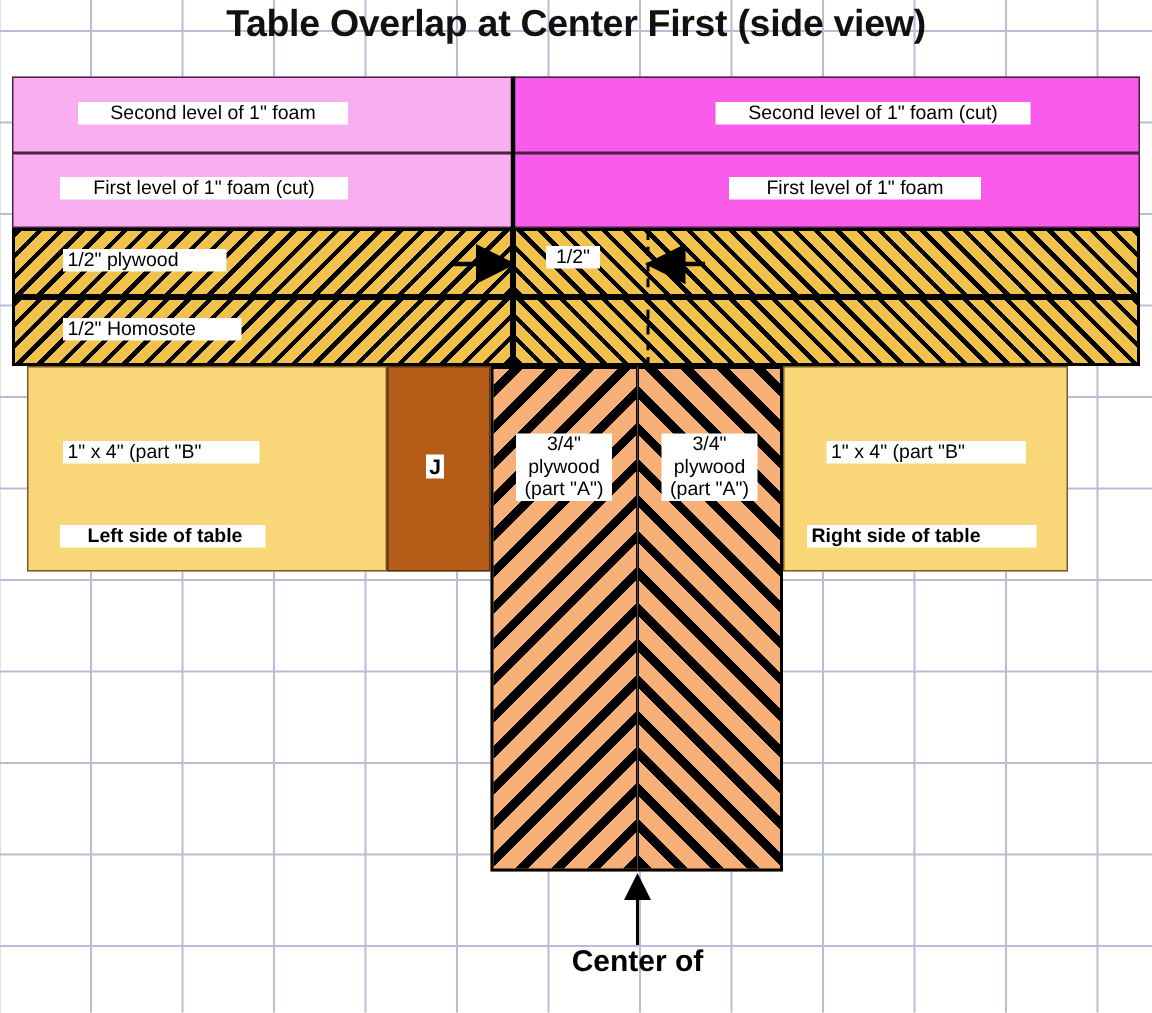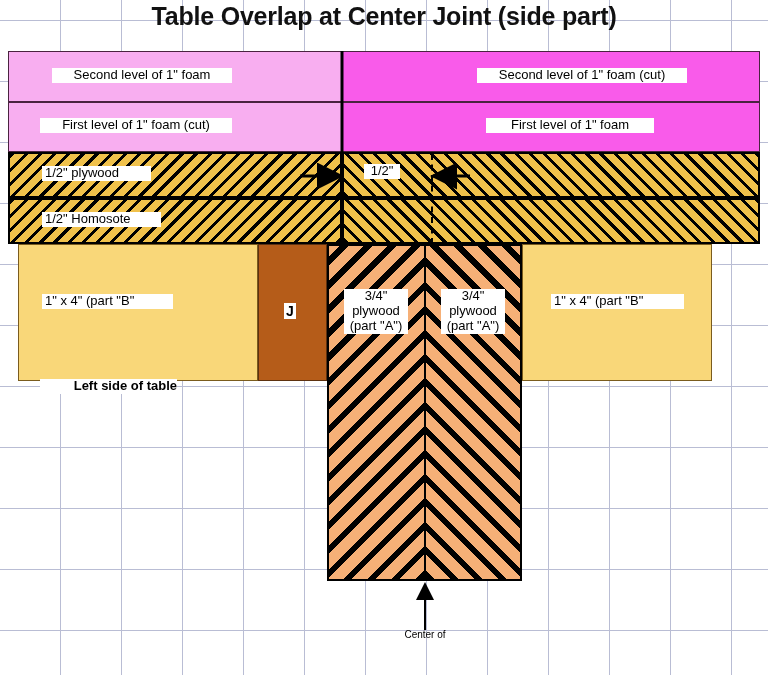--- a/index.html
+++ b/index.html
@@ -71,21 +71,21 @@
     position:absolute;
     border-left:2px dashed #000;
   }
   svg.ov{position:absolute;left:0;top:0;width:768px;height:675px;overflow:visible;}
 </style>
 </head>
 <body>
 
 <div id="stage">
 
-  <div id="title">Table Overlap at Center Joint (side part)</div>
+  <div id="title">Table Overlap at Center First (side view)</div>
 
   <div class="blk foam-l" style="left:8px;top:51px;width:334px;height:51px;"></div>
   <div class="blk foam-r" style="left:342px;top:51px;width:418px;height:51px;"></div>
 
   <div class="lbl" style="left:52px;top:68px;width:180px;font-size:13px;">Second level of 1" foam</div>
   <div class="lbl" style="left:477px;top:68px;width:210px;font-size:13px;">Second level of 1" foam (cut)</div>
 
   <div class="blk foam-l" style="left:8px;top:102px;width:334px;height:50px;"></div>
   <div class="blk foam-r" style="left:342px;top:102px;width:418px;height:50px;"></div>
 
@@ -100,27 +100,28 @@
 
   <div class="lbl" style="left:42px;top:166px;width:106px;font-size:13px;text-align:left;padding-left:3px;">1/2" plywood</div>
   <div class="lbl" style="left:42px;top:212px;width:116px;font-size:13px;text-align:left;padding-left:3px;">1/2" Homosote</div>
 
   <div class="lbl" style="left:364px;top:164px;width:36px;font-size:13px;">1/2"</div>
 
   <div class="dashline" style="left:431px;top:154px;height:90px;"></div>
 
   <div class="blk wood-y" style="left:18px;top:244px;width:240px;height:137px;"></div>
   <div class="lbl" style="left:42px;top:294px;width:128px;font-size:13px;text-align:left;padding-left:3px;">1" x 4" (part "B"</div>
-  <div class="lbl" style="left:40px;top:350px;width:134px;font-size:13px;font-weight:bold;text-align:right;padding-left:3px;margin-top:29px;">Left side of table</div>
+  <div class="lbl" style="left:40px;top:350px;width:134px;font-size:13px;font-weight:bold;text-align:center;padding-left:3px;">Left side of table</div>
 
   <div class="blk wood-br" style="left:258px;top:244px;width:69px;height:137px;"></div>
   <div class="lbl" style="left:284px;top:303px;width:12px;font-size:14px;font-weight:bold;">J</div>
 
   <div class="blk wood-y" style="left:522px;top:244px;width:190px;height:137px;"></div>
   <div class="lbl" style="left:551px;top:294px;width:130px;font-size:13px;text-align:left;padding-left:3px;">1" x 4" (part "B"</div>
+  <div class="lbl" style="left:538px;top:350px;width:150px;font-size:13px;font-weight:bold;text-align:left;padding-left:3px;">Right side of table</div>
 
   <div class="blk p-left" style="left:327px;top:244px;width:98px;height:337px;border:2px solid #000;border-right:1px solid #000;"></div>
   <div class="blk p-right" style="left:425px;top:244px;width:97px;height:337px;border:2px solid #000;border-left:1px solid #000;"></div>
 
   <div class="lbl" style="left:344px;top:289px;width:64px;font-size:13px;">
     <span>3/4"</span><br>
     <span>plywood</span><br>
     <span>(part "A")</span>
   </div>
 
@@ -142,17 +143,17 @@
     <line x1="8" y1="198" x2="342" y2="198" stroke="#000" stroke-width="2.5"></line>
     <line x1="342" y1="198" x2="760" y2="198" stroke="#000" stroke-width="2.5"></line>
 
     <line x1="300" y1="176" x2="341" y2="176" stroke="#000" stroke-width="3" marker-end="url(#ah)"></line>
 
     <line x1="470" y1="176" x2="433" y2="176" stroke="#000" stroke-width="3" marker-end="url(#ah)"></line>
 
     <line x1="425" y1="630" x2="425" y2="584" stroke="#000" stroke-width="2" marker-end="url(#ah)"></line>
   </svg>
 
-  <div style="position:absolute;left:350px;top:628px;width:150px;text-align:center;font-size:10px;color:#000;line-height:1.35;">
+  <div style="position:absolute;left:350px;top:628px;width:150px;text-align:center;font-size:20px;color:#000;line-height:1.35;font-weight:bold;">
     <div>Center of</div>
   </div>
 
 </div>
 
 </body></html>

